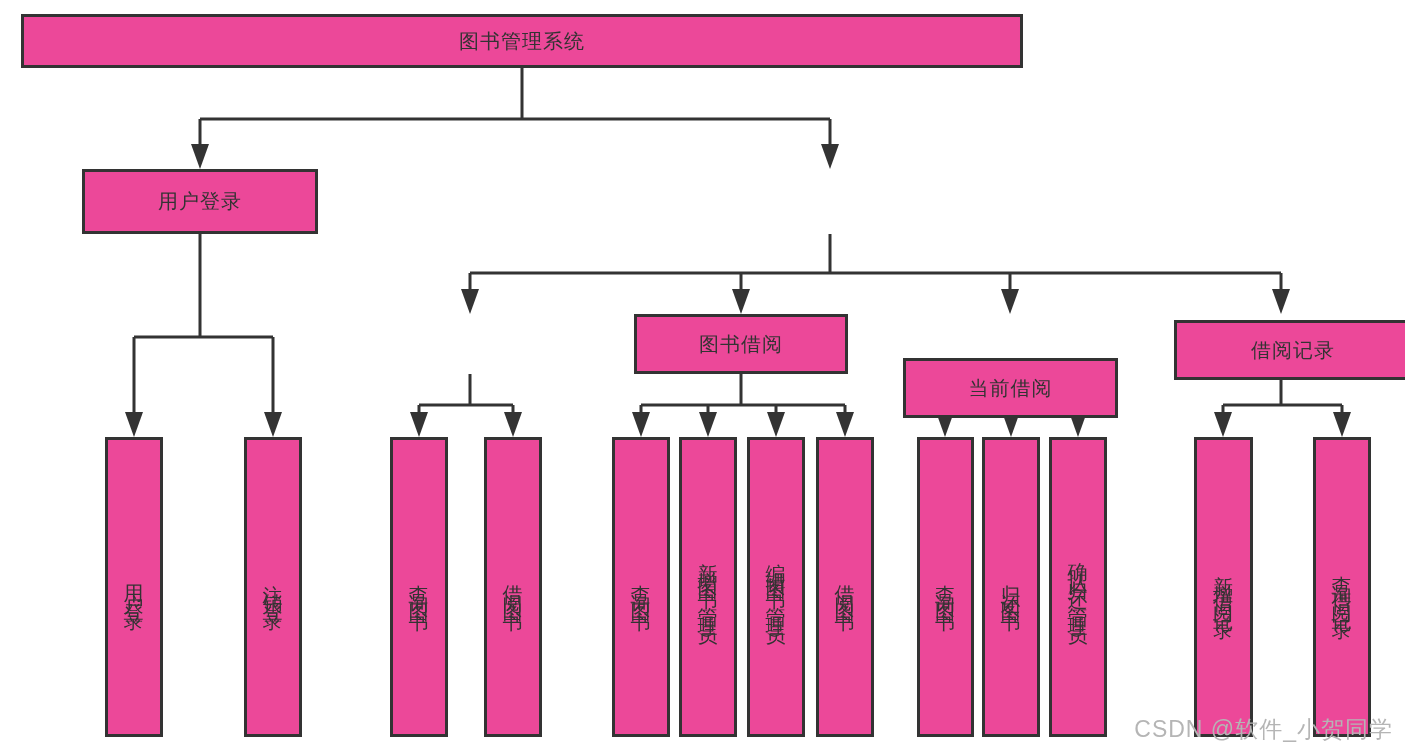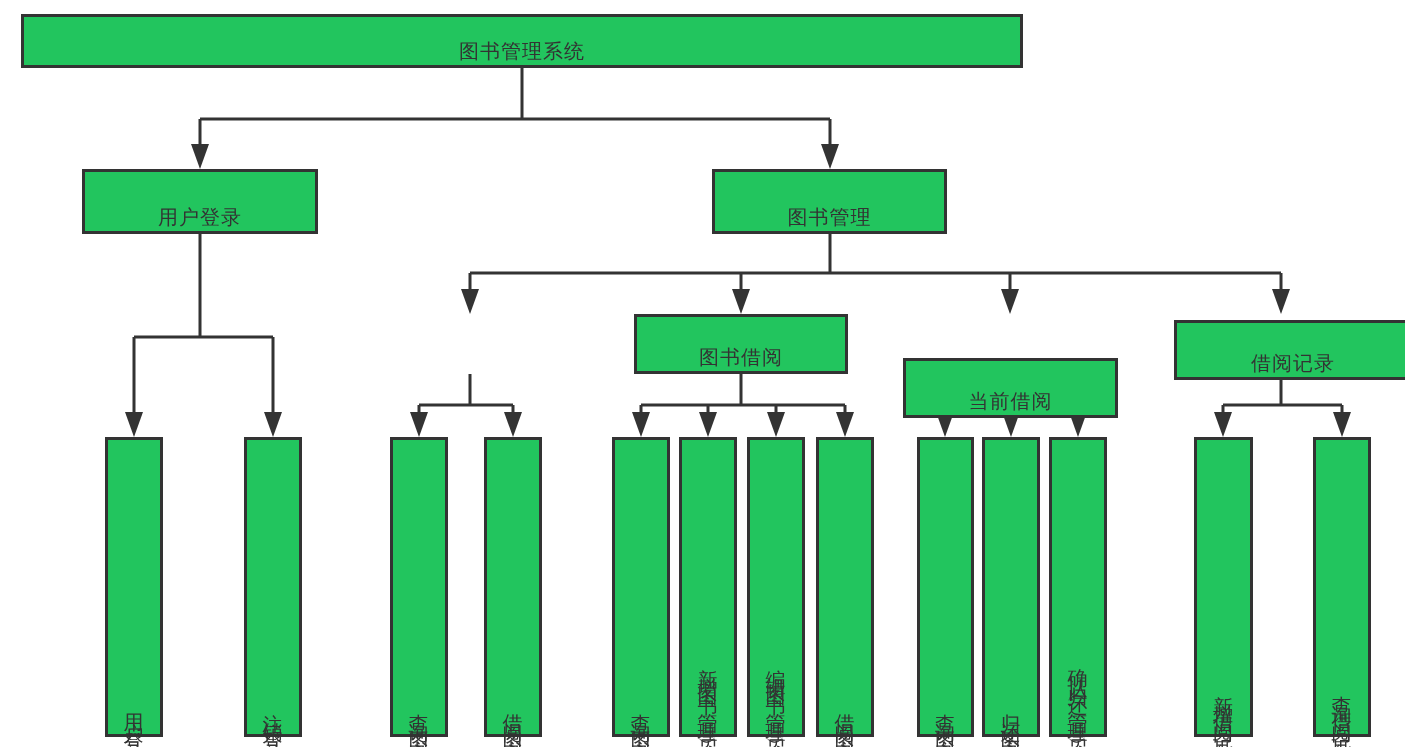--- a/index.html
+++ b/index.html
@@ -18,24 +18,24 @@
   }
   #connectors path {
     fill: none;
     stroke: #333333;
     stroke-width: 3;
   }
   #connectors polygon { fill: #333333; stroke: none; }
   .box {
     position: absolute;
     box-sizing: border-box;
-    background: #22c55e;
+    background: #ec4899;
     border: 3px solid #333333;
     display: flex;
-    align-items: flex-end;
+    align-items: center;
     justify-content: center;
     color: #333333;
   }
   .hbox { font-size: 20px; letter-spacing: 1px; }
   .vbox { font-size: 20px; }
   .vlabel {
     writing-mode: vertical-rl;
     -webkit-writing-mode: vertical-rl;
     text-orientation: mixed;
     letter-spacing: 9px;
@@ -128,23 +128,20 @@
     </g>
   </svg>
 
   <div class="box hbox root-box">
     <span>图书管理系统</span>
   </div>
 
   <div class="box hbox lvl1-a">
     <span>用户登录</span>
   </div>
-  <div class="box hbox lvl1-b">
-    <span>图书管理</span>
-  </div>
 
   <div class="box hbox lvl2-b">
     <span>图书借阅</span>
   </div>
   <div class="box hbox lvl2-c">
     <span>当前借阅</span>
   </div>
   <div class="box hbox lvl2-d">
     <span>借阅记录</span>
   </div>
@@ -186,14 +183,15 @@
     <span class="vlabel">确认归还（管理员）</span>
   </div>
 
   <div class="box vbox leaf leaf-12">
     <span class="vlabel">新增借阅记录</span>
   </div>
   <div class="box vbox leaf leaf-13">
     <span class="vlabel">查询借阅记录</span>
   </div>
 
+  <div id="watermark">CSDN @软件_小贺同学</div>
 
 </div>
 
 </body></html>

